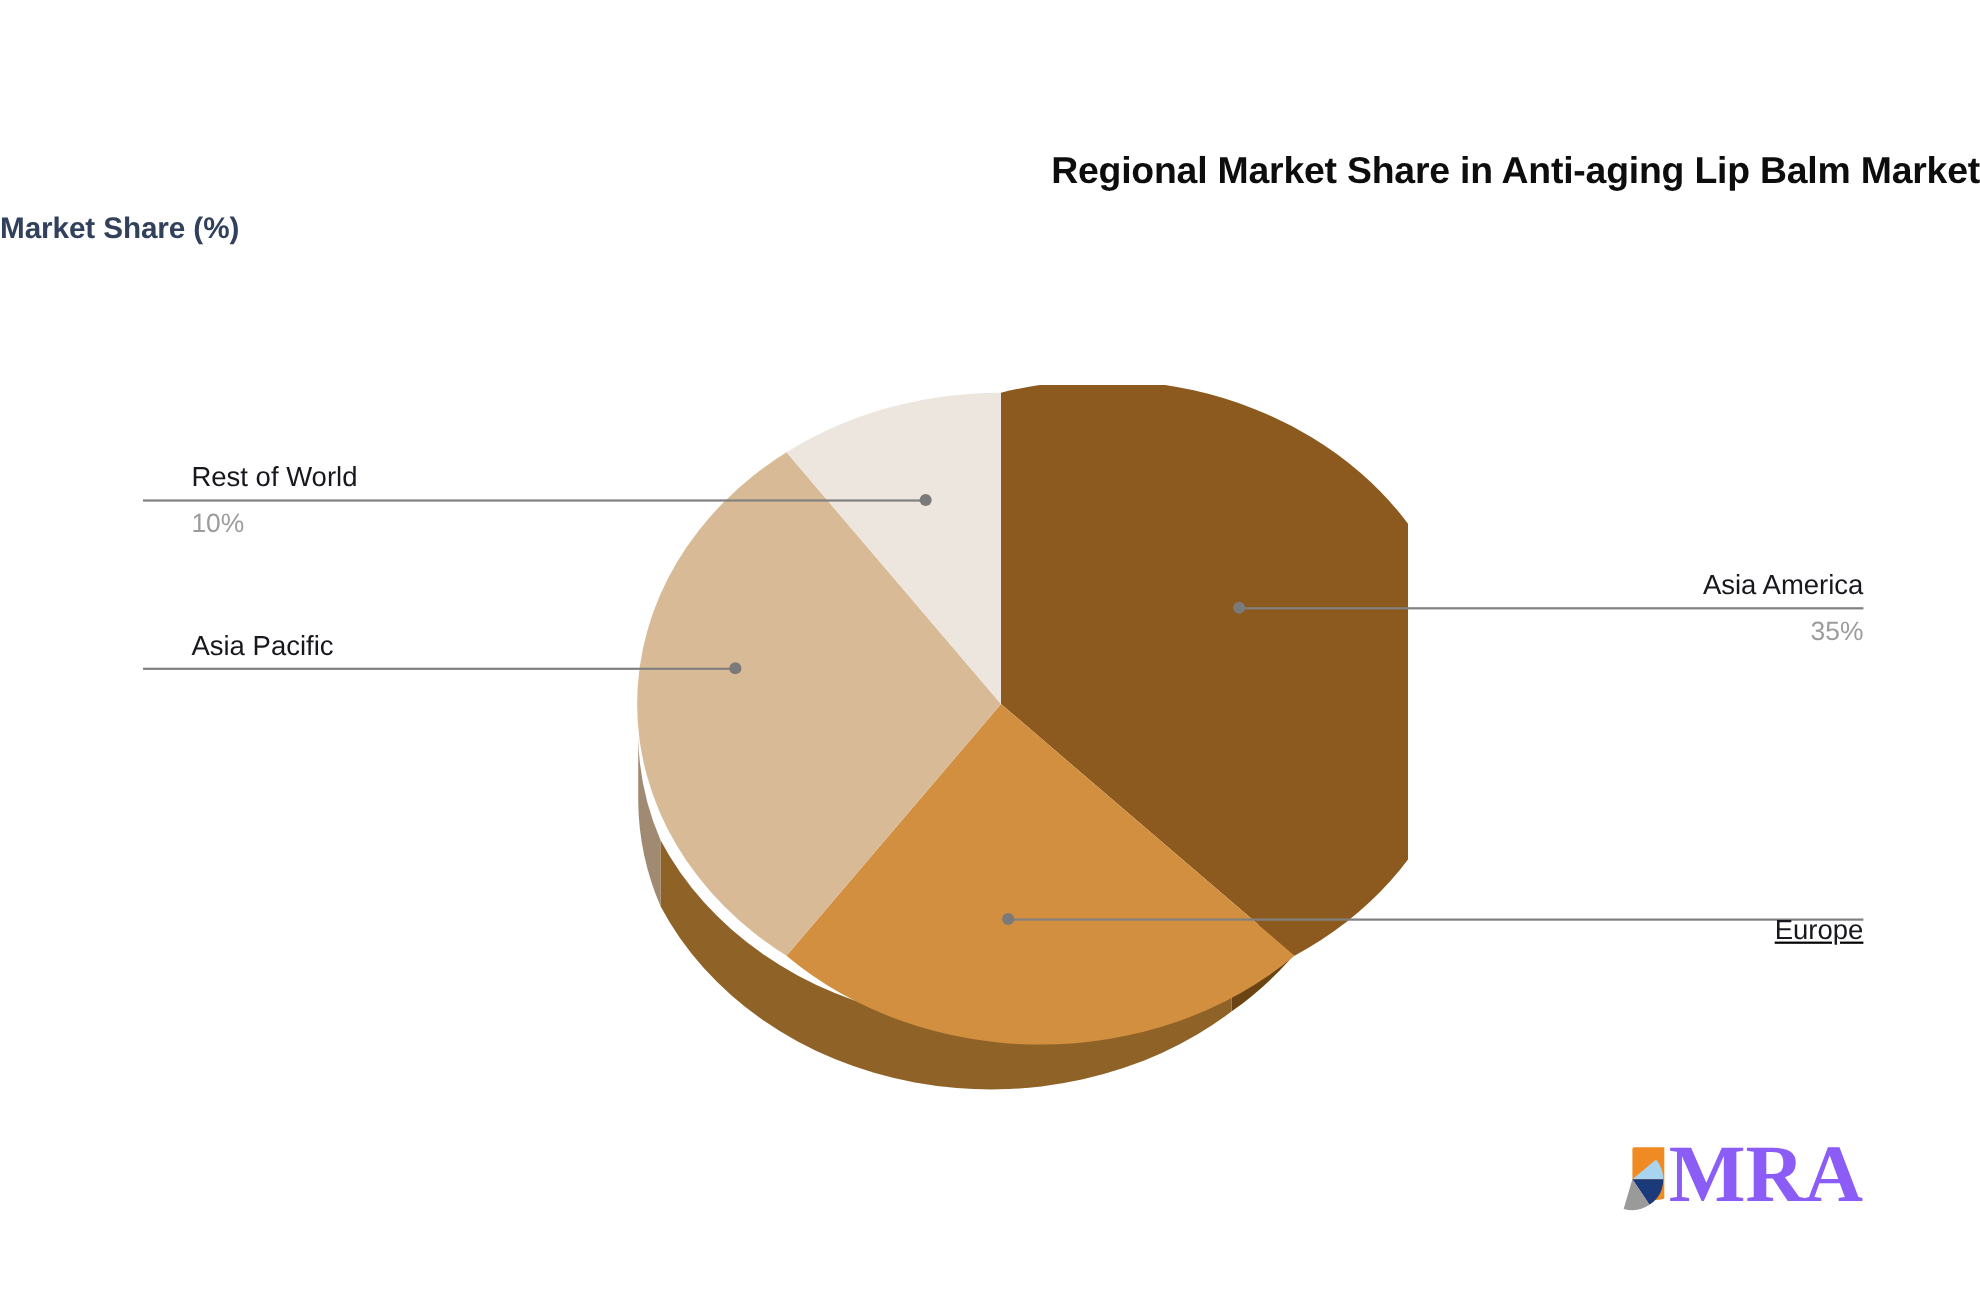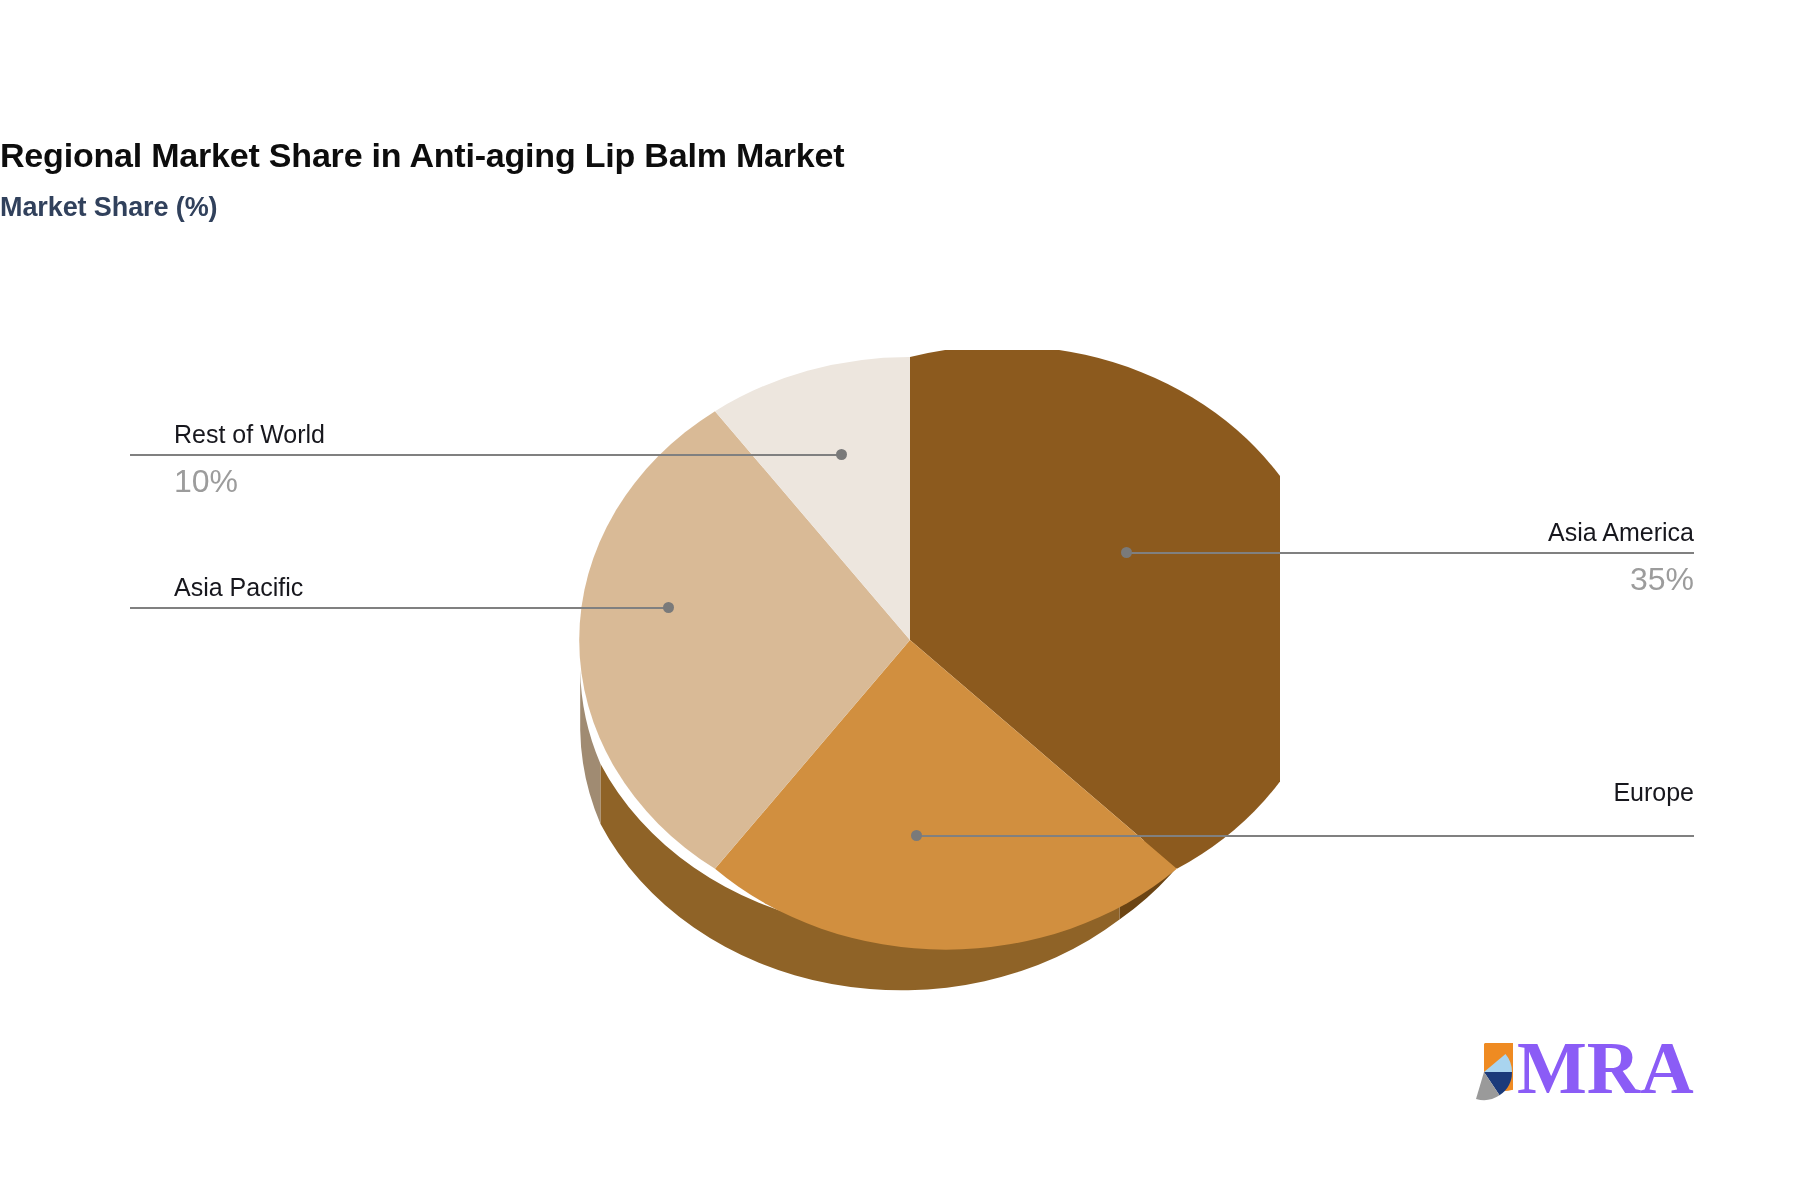--- a/index.html
+++ b/index.html
@@ -7,41 +7,41 @@
     width:1800px;height:1196px;
     background:#ffffff;
     font-family:"Liberation Sans", sans-serif;
     position:relative;overflow:hidden;
   }
   #stage{position:absolute;inset:0;}
 
   
   .title{
     position:absolute;left:0;top:136px;width:1800px;
-    text-align:left;
+    text-align:right;
     font-size:34px;font-weight:bold;color:#0d0d0d;
     letter-spacing:-0.2px;
   }
   .subtitle{
     position:absolute;left:0;top:192px;width:1800px;
     font-size:27px;font-weight:bold;color:#31415c;
     letter-spacing:-0.1px;
   }
 
   
   #pie-wrap{position:absolute;left:560px;top:350px;width:720px;height:650px;}
   #pie-svg{position:absolute;left:0;top:0;}
 
   
   .callout{position:absolute;}
   .callout .cl-name{
     font-size:25px;color:#17171d;white-space:nowrap;line-height:1.15;
   }
   .callout .cl-val{
-    font-size:32px;color:#9c9c9c;white-space:nowrap;line-height:1.15;
+    font-size:24px;color:#9c9c9c;white-space:nowrap;line-height:1.15;
     padding-top:6px;
   }
   .callout .cl-rule{
     height:2px;background:#808080;margin:6px 0 0 0;
   }
   .callout.left{text-align:left;margin-left:44px;}
   .callout.right{text-align:right;}
 
   
   .leader{position:absolute;height:2px;background:#808080;}
@@ -127,21 +127,21 @@
     <div class="cl-name">Asia Pacific</div>
     <div class="cl-rule" style="visibility:hidden;"></div>
   </div>
 
   <div class="callout right" style="left:1430px;top:518px;width:264px;">
     <div class="cl-name">Asia America</div>
     <div class="cl-rule" style="visibility:hidden;"></div>
     <div class="cl-val">35%</div>
   </div>
 
-  <div class="callout right" style="left:1430px;top:778px;width:264px;">
+  <div class="callout right" style="left:1430px;top:832px;width:264px;text-decoration:underline;">
     <div class="cl-name">Europe</div>
     <div class="cl-rule" style="visibility:hidden;"></div>
   </div>
 
   <div id="logo">
     <svg id="logo-mark" width="58" height="58" viewBox="0 0 58 58">
 
       <path d="M29 29 L29 1 A28 28 0 1 1 49.8 48.0 Z" fill="#ef8b22"></path>
 
       <path d="M29 29 L50.5 11.1 A28 28 0 0 1 57 29 Z" fill="#a9d4ef"></path>

